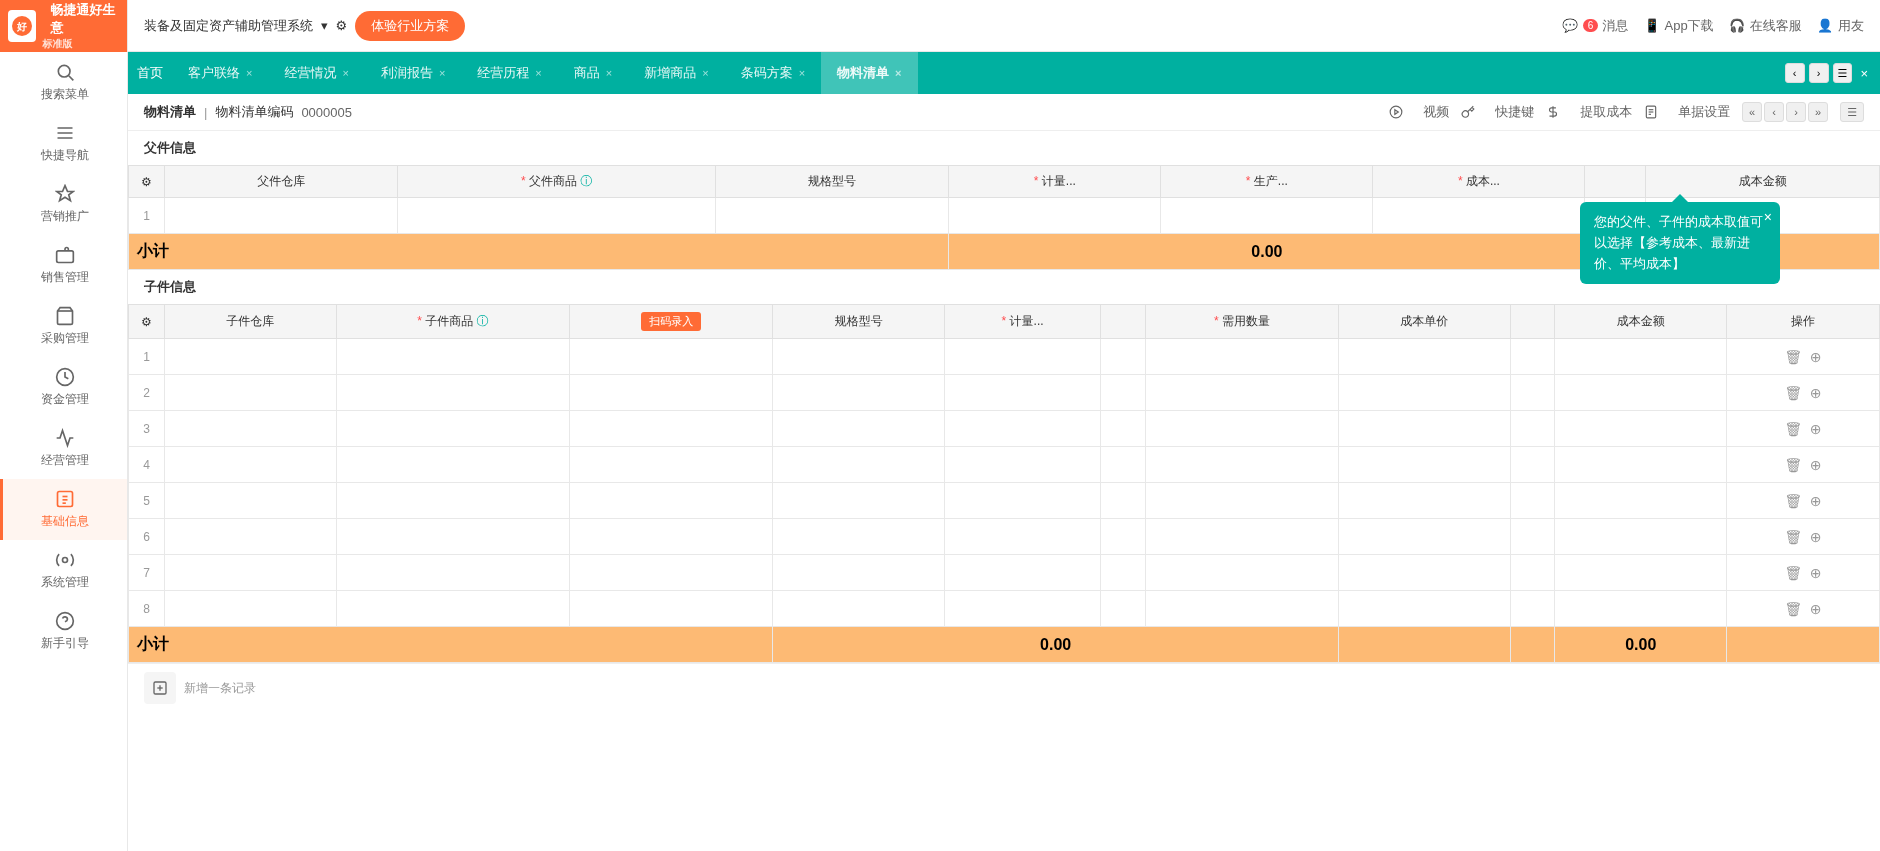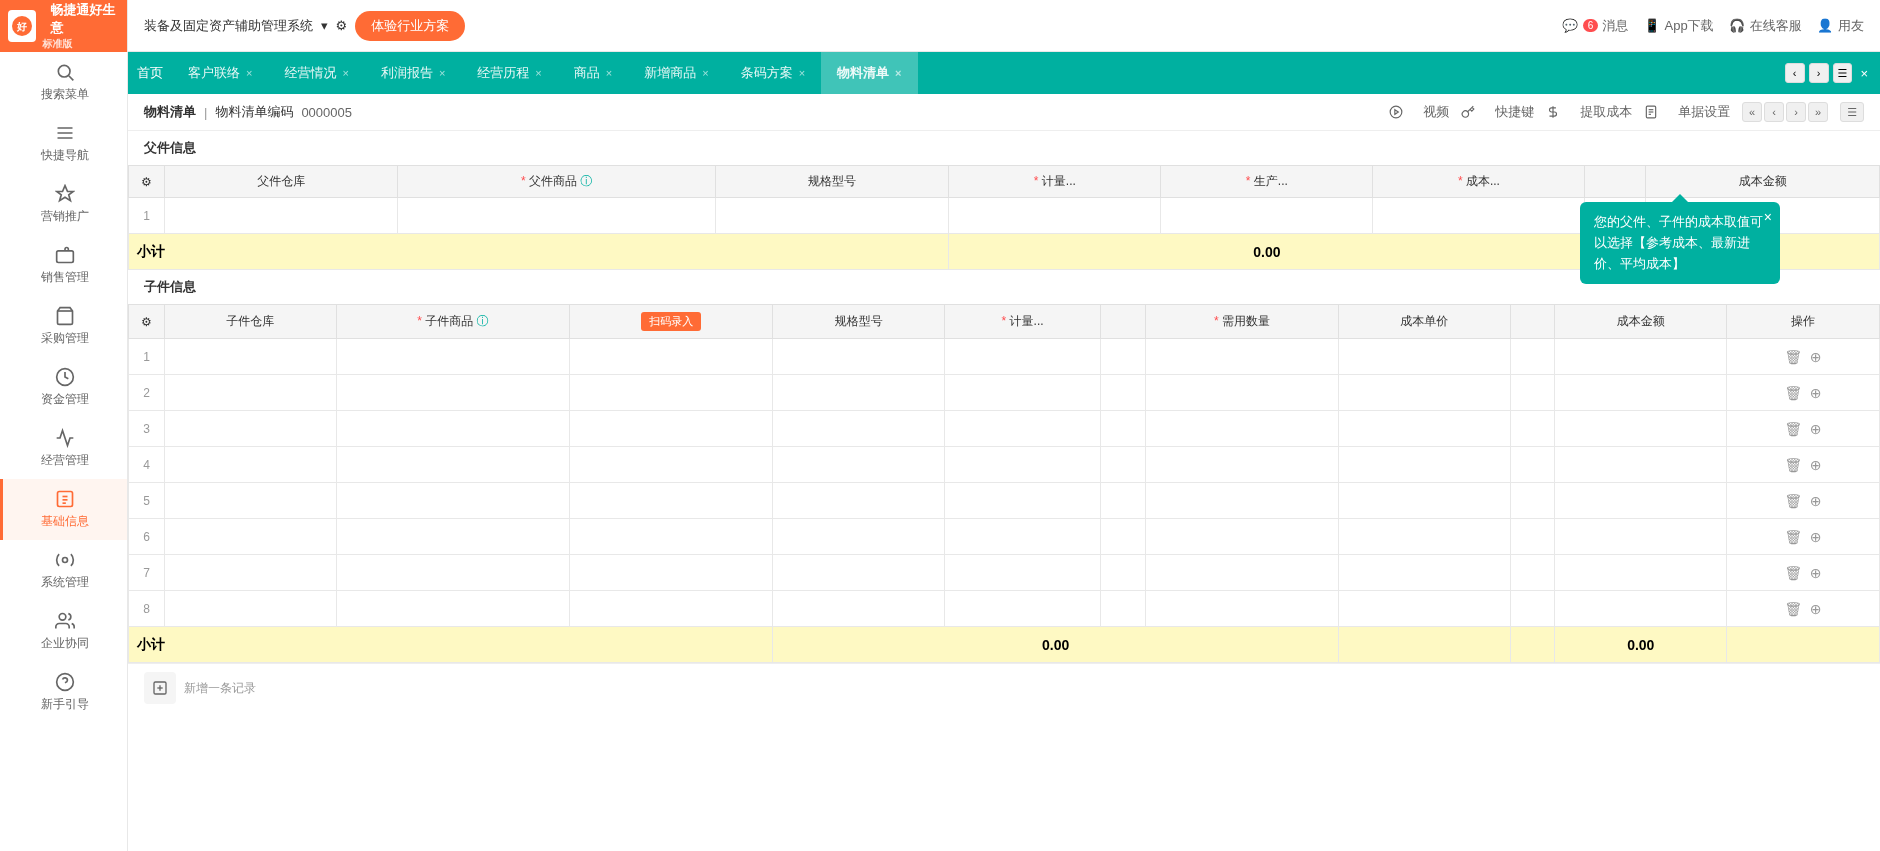--- a/index.html
+++ b/index.html
@@ -44,21 +44,21 @@
     .breadcrumb-right-item { display: flex; align-items: center; gap: 20px; cursor: pointer; }
     .breadcrumb-right-item svg { width: 14px; height: 14px; }
 
     
     .section-title { padding: 8px 16px; font-size: 13px; font-weight: bold; color: #333; background: #fff; }
 
     
     .data-table { width: 100%; border-collapse: collapse; font-size: 12px; }
     .data-table th { background: #f5f5f5; border: 1px solid #e0e0e0; padding: 7px 8px; text-align: center; color: #333; font-weight: normal; white-space: nowrap; }
     .data-table td { border: 1px solid #e8e8e8; padding: 4px 8px; text-align: center; height: 36px; background: #fff; }
-    .data-table .subtotal td { background: #fef9c3; font-size: 14px; }
+    .data-table .subtotal td { background: #fdba74; font-size: 16px; }
     .data-table .subtotal td.value { font-weight: bold; }
     .row-num { color: #999; font-size: 12px; width: 30px; }
 
     .scan-btn { background: #ff6b35; color: white; border: none; padding: 2px 8px; border-radius: 3px; font-size: 11px; cursor: pointer; }
 
     .action-icon { cursor: pointer; color: #999; font-size: 14px; margin: 0 2px; }
 
     
     .tooltip-box { position: absolute; background: #00b0a0; color: white; padding: 10px 14px; border-radius: 6px; font-size: 13px; line-height: 1.6; max-width: 200px; z-index: 100; top: 110px; right: 140px; }
     .tooltip-box::after { content: ''; position: absolute; top: -8px; left: 50%; transform: translateX(-50%); border: 8px solid transparent; border-bottom-color: #00b0a0; border-top: none; }
@@ -145,28 +145,20 @@
         <line x1="9" y1="17" x2="13" y2="17"></line>
       </svg>
     <span style="color:#ff6b35;">基础信息</span>
   </div>
   <div class="sidebar-item">
     <svg viewBox="0 0 24 24" fill="none" stroke="currentColor" stroke-width="2">
         <circle cx="12" cy="12" r="3"></circle>
         <path d="M19.07 4.93a10 10 0 010 14.14M4.93 4.93a10 10 0 000 14.14"></path>
       </svg>
     <span>系统管理</span>
-  </div>
-  <div class="sidebar-item">
-    <svg viewBox="0 0 24 24" fill="none" stroke="currentColor" stroke-width="2">
-        <path d="M17 21v-2a4 4 0 00-4-4H5a4 4 0 00-4 4v2"></path>
-        <circle cx="9" cy="7" r="4"></circle>
-        <path d="M23 21v-2a4 4 0 00-3-3.87M16 3.13a4 4 0 010 7.75"></path>
-      </svg>
-    <span>企业协同</span>
   </div>
   <div class="sidebar-item">
     <svg viewBox="0 0 24 24" fill="none" stroke="currentColor" stroke-width="2">
         <circle cx="12" cy="12" r="10"></circle>
         <path d="M9.09 9a3 3 0 015.83 1c0 2-3 3-3 3"></path>
         <line x1="12" y1="17" x2="12.01" y2="17"></line>
       </svg>
     <span>新手引导</span>
   </div>
 </div>

